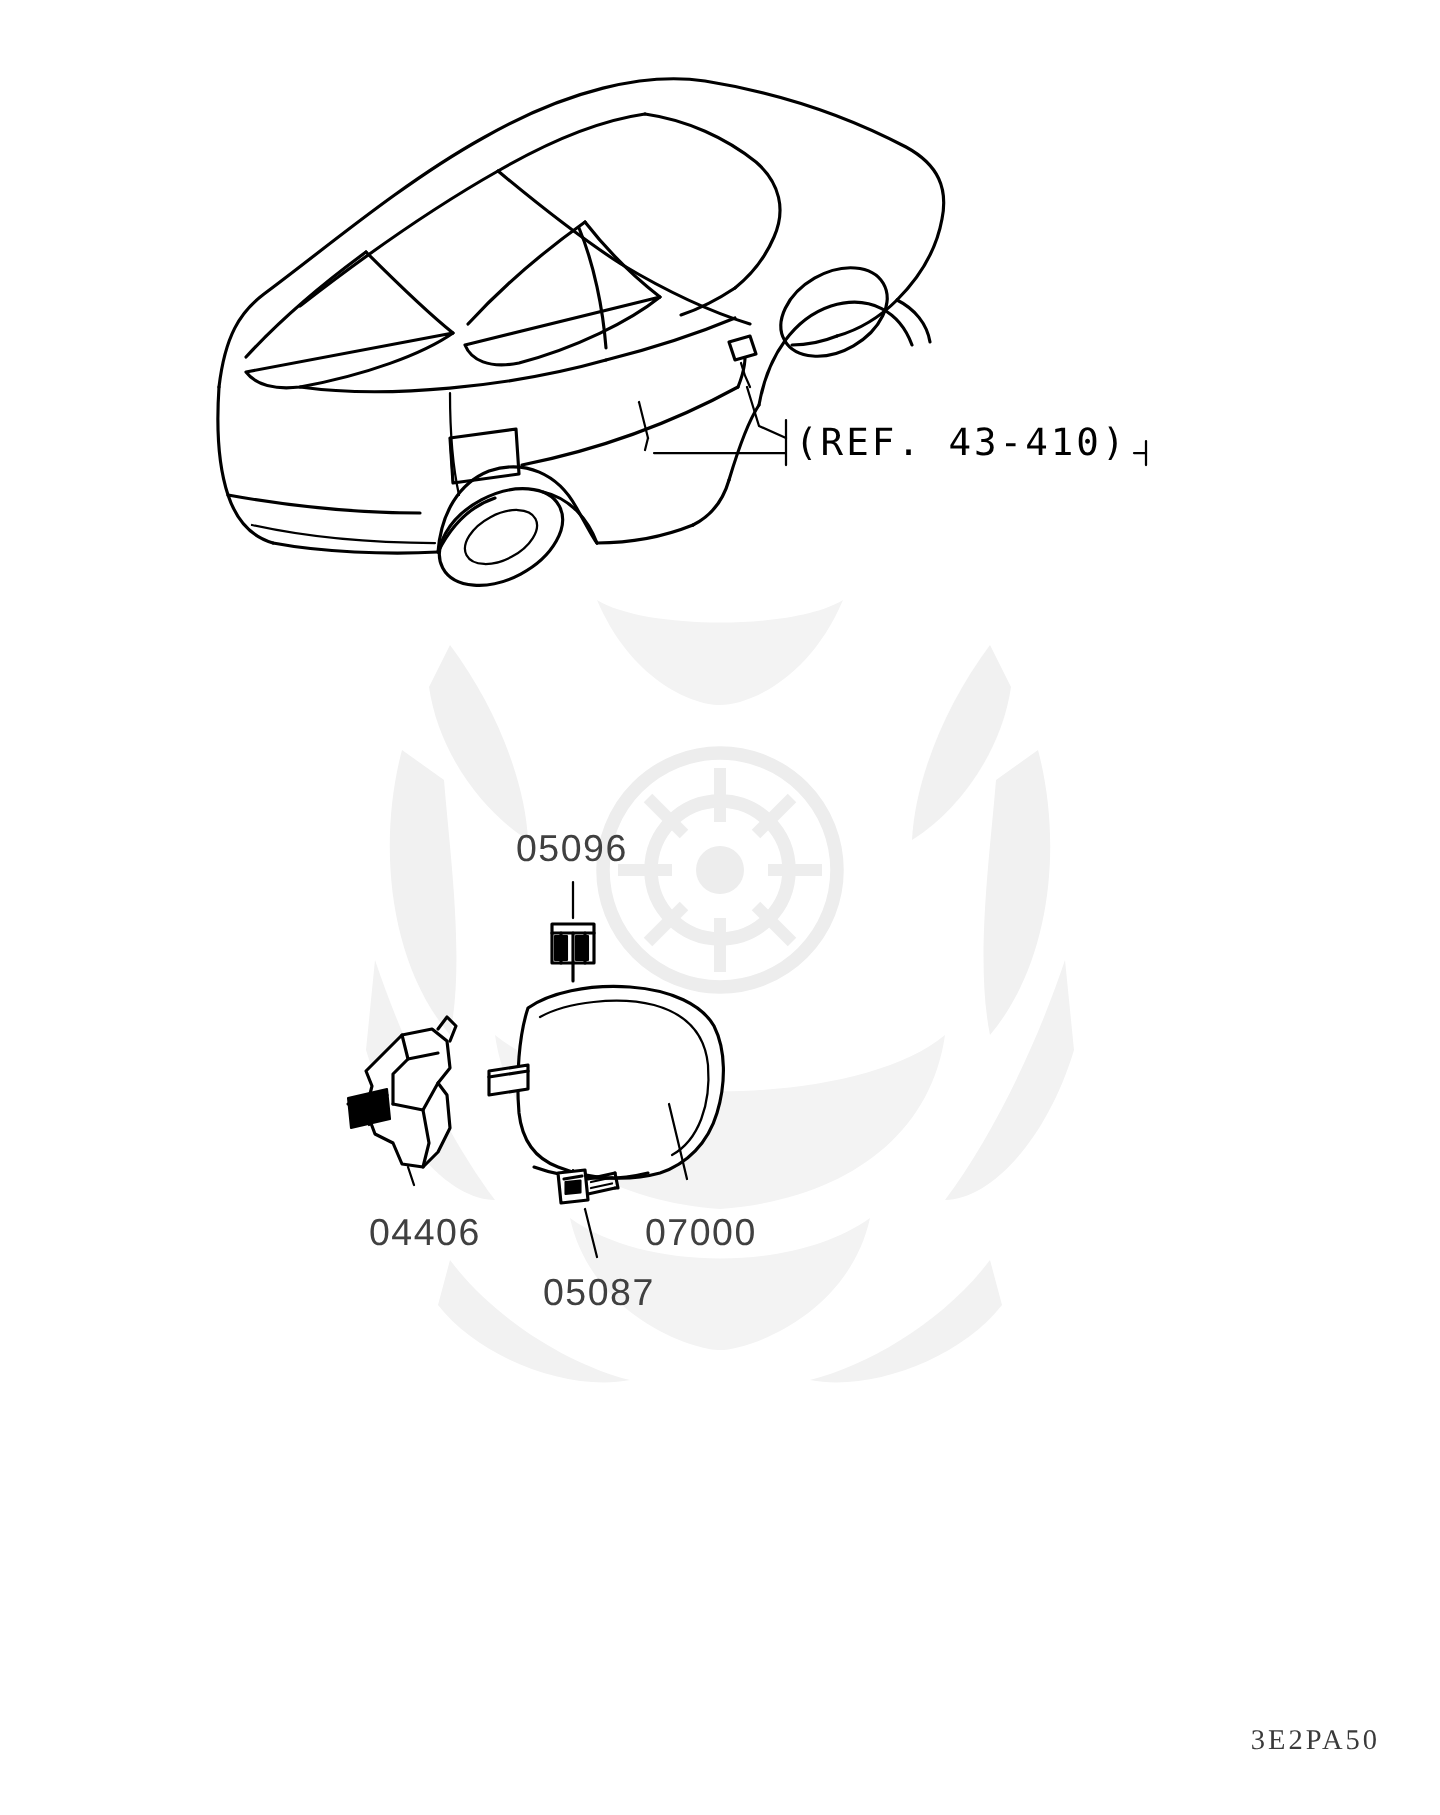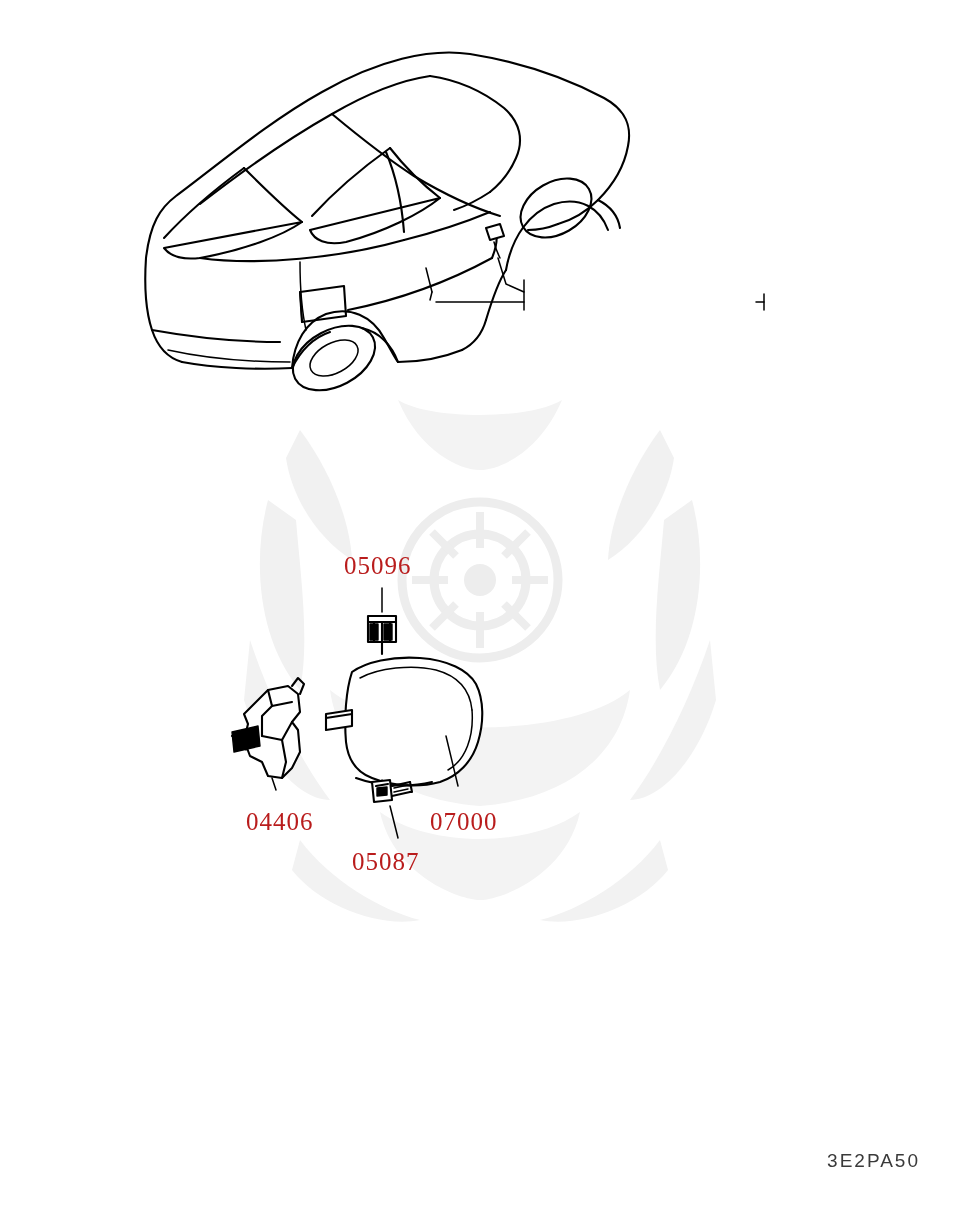--- a/index.html
+++ b/index.html
@@ -21,38 +21,38 @@
   }
   .layer {
     position: absolute;
     left: 0;
     top: 0;
     width: 960px;
     height: 1210px;
   }
   .label {
     position: absolute;
-    font-family: Liberation Serif, serif;
+    font-family: Liberation Sans, sans-serif;
     font-size: 25px;
     letter-spacing: 1px;
-    color: #b91c1c;
+    color: #404040;
     white-space: nowrap;
   }
   .ref-label {
     position: absolute;
     font-family: "DejaVu Sans Mono", monospace;
     font-size: 25px;
     letter-spacing: 2px;
     white-space: nowrap;
   }
   .sheet-code {
     position: absolute;
     right: 40px;
     bottom: 38px;
-    font-family: Liberation Sans, sans-serif;
+    font-family: Liberation Serif, serif;
     font-size: 19px;
     letter-spacing: 2px;
     color: #3a3a3a;
   }
   svg { display: block; }
   .ln   { fill: none; stroke: #000000; stroke-width: 2.1; stroke-linecap: round; stroke-linejoin: round; }
   .ln-t { fill: none; stroke: #000000; stroke-width: 1.5; stroke-linecap: round; stroke-linejoin: round; }
   .fillw { fill: #ffffff; stroke: #000000; stroke-width: 2.1; stroke-linejoin: round; }
   .fillb { fill: #000000; stroke: #000000; stroke-width: 1.4; stroke-linejoin: round; }
   .wm2 { fill: #f2f2f2; stroke: none; }
@@ -230,17 +230,18 @@
       <path class="ln-t" d="M244 730 L246 750"></path>
       <path class="ln" d="M292 686 L298 678 L304 684 L300 694"></path>
 
       <path class="ln-t" d="M272 778 L276 790"></path>
     </g>
   </svg>
 
   <div class="label" style="left:344px; top:552px;">05096</div>
   <div class="label" style="left:246px; top:808px;">04406</div>
   <div class="label" style="left:430px; top:808px;">07000</div>
-  <div class="label" style="left:352px; top:848px;">05087</div>
-
+  <div class="label" style="left:362px; top:848px;">05087</div>
+
+  <div class="ref-label" style="left:530px; top:280px;">(REF. 43-410)</div>
 
   <div class="sheet-code">3E2PA50</div>
 </div>
 
 </body></html>

